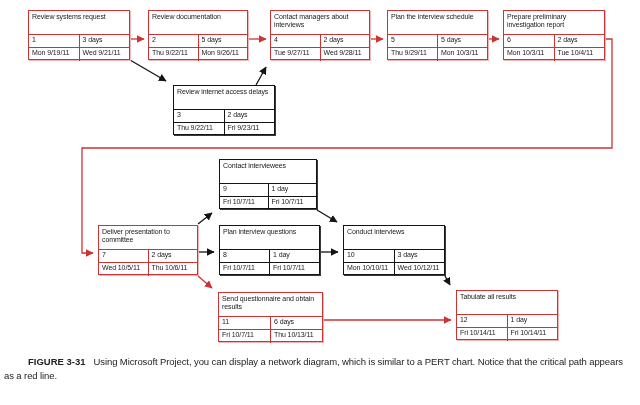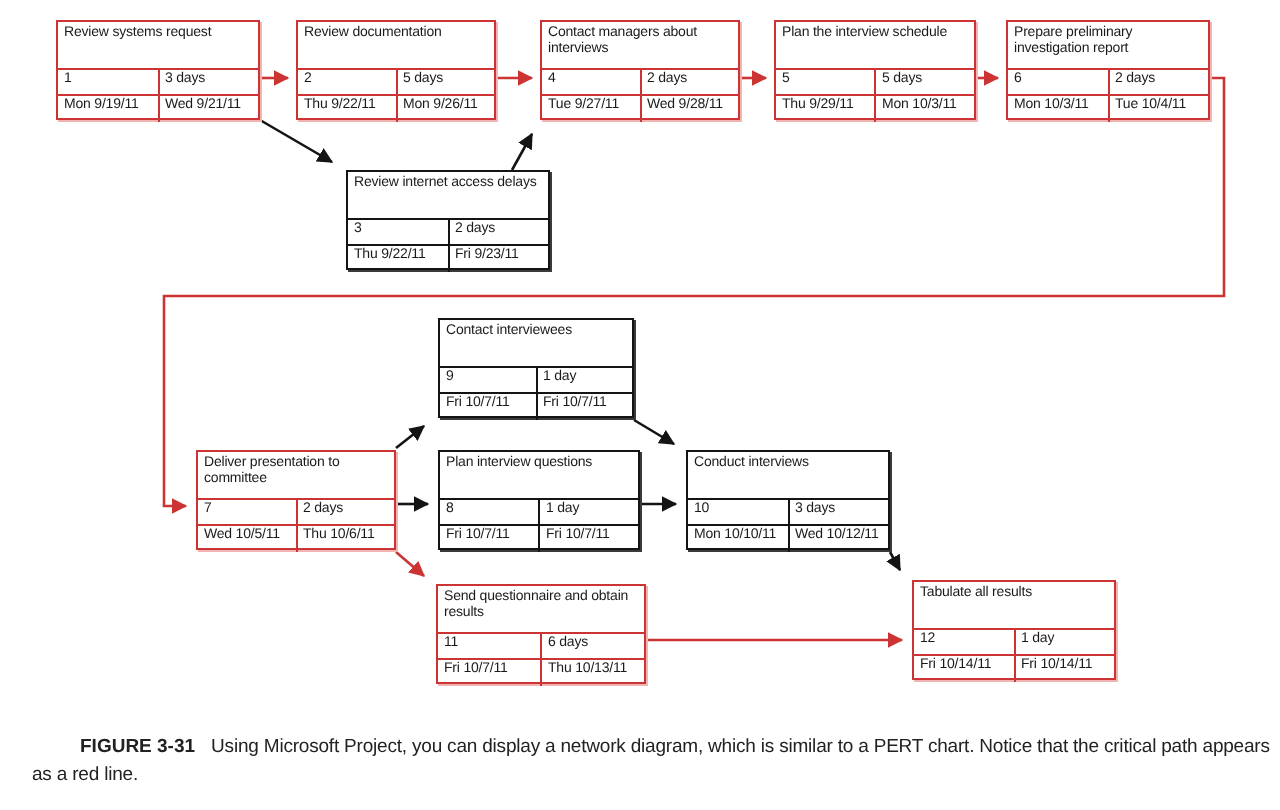--- a/index.html
+++ b/index.html
@@ -19,21 +19,21 @@
   }
   .task.critical{--bc:var(--critical,#cc3333);border:1px solid var(--bc);box-shadow:1px 1px 0 #f2b3b3;}
   .task.normal{--bc:#141414;border:1px solid var(--bc);box-shadow:1px 1px 0 #3a3a3a;}
   .t-name{height:21px;border-bottom:1px solid var(--bc);padding:2px 2px 0 3px;overflow:hidden;}
   .t-row{display:flex;height:12px;border-bottom:1px solid var(--bc);}
   .t-row.last{height:13px;border-bottom:none;}
   .t-cell{flex:1 1 50%;padding:1px 1px 0 3px;overflow:hidden;white-space:nowrap;}
   .t-cell.first{border-right:1px solid var(--bc);}
 
   .caption{
-    position:absolute;left:4px;top:355px;width:622px;margin:12px;
+    position:absolute;left:4px;top:355px;width:622px;margin:0;
     font-size:9.5px;line-height:1.45;color:#222;text-indent:24px;letter-spacing:-0.1px;
   }
   .caption strong{font-weight:bold;margin-right:8px;letter-spacing:0;}
 </style>
 </head>
 <body>
 
 <div class="page">
   <div class="diagram">
 

